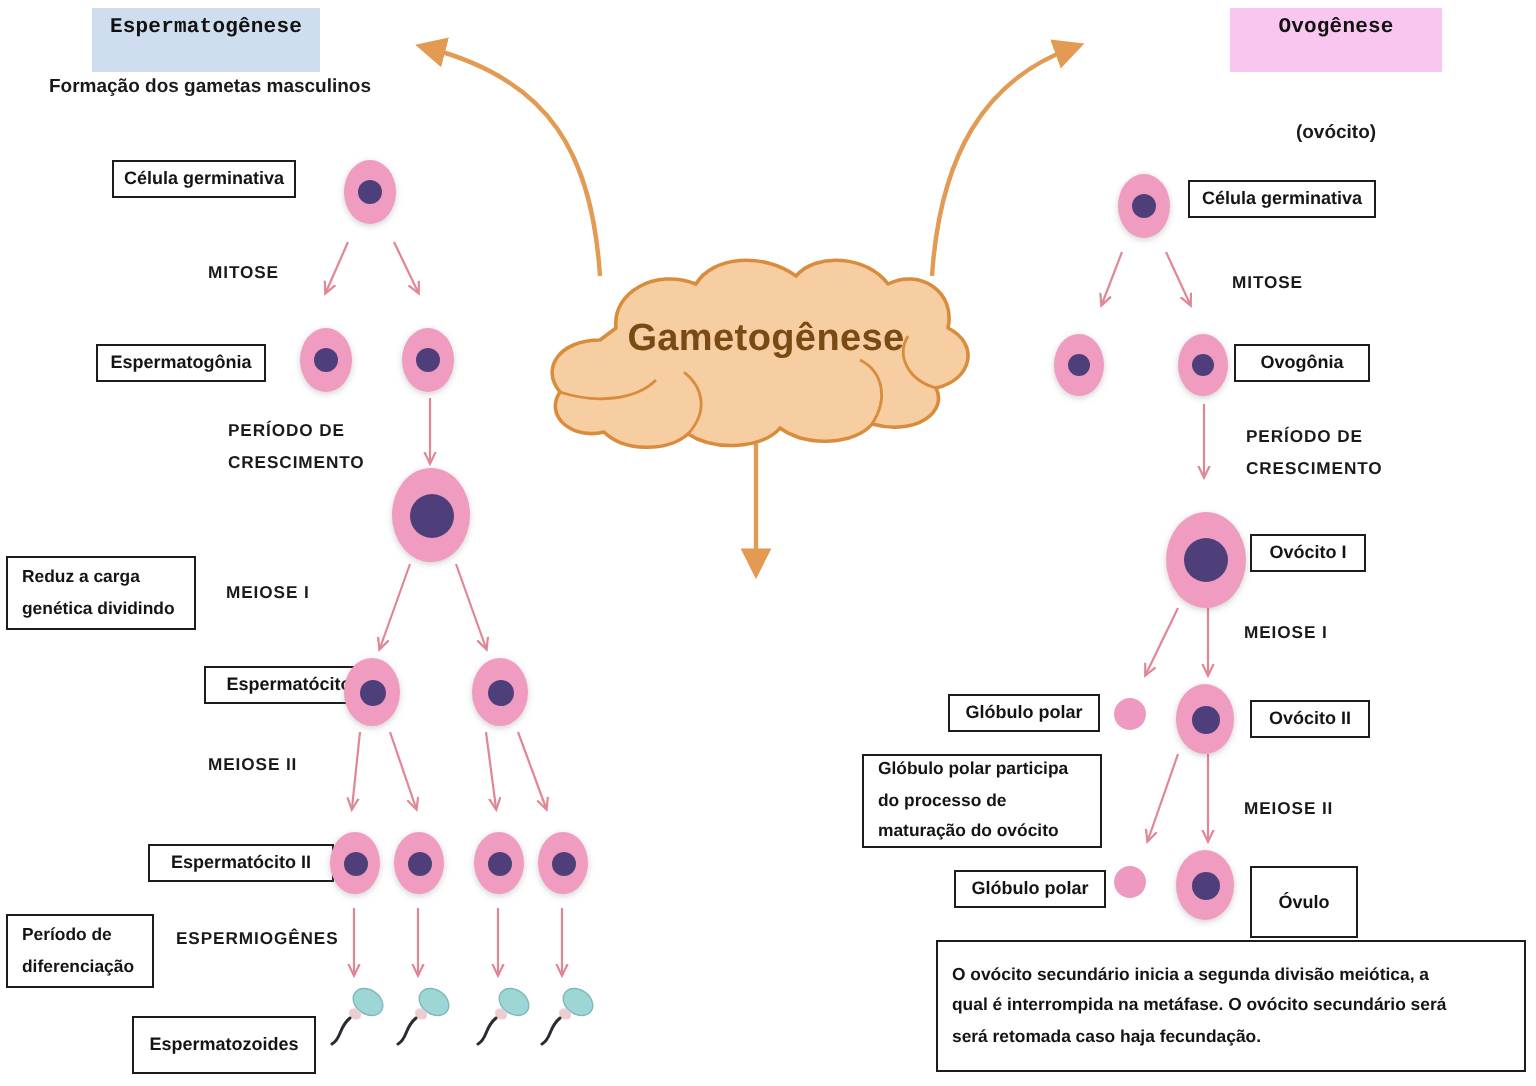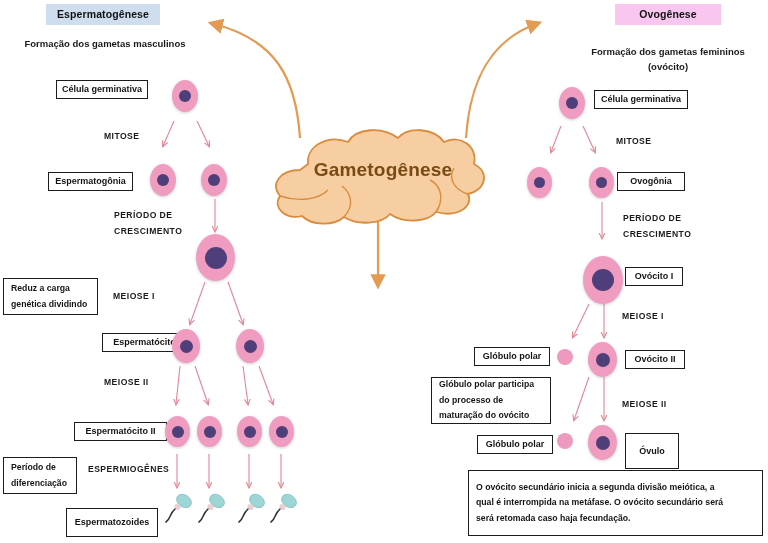--- a/index.html
+++ b/index.html
@@ -19,23 +19,24 @@
     background: #ffffff;
   }
 
   
   .pill {
     position: absolute;
     text-align: center;
     font-size: 10.5px;
     font-weight: bold;
     color: #111;
-    padding: 4px 0 5px 0;
+    padding: 4px 0 16px 0;
     letter-spacing: 0.1px;
     white-space: nowrap;
+    font-family: Liberation Mono, monospace;
   }
   .pill.male   { background: #cfdeee; }
   .pill.female { background: #f9c6ef; }
 
   
   .caption {
     position: absolute;
     font-size: 9.5px;
     font-weight: bold;
     color: #1a1a1a;
@@ -190,21 +191,20 @@
       <path d="M210,70 C196,66 190,54 196,44" fill="none" stroke="#d98c3c" stroke-width="1.4"></path>
     </svg>
     <div class="cloud-title" style="left:0; top:35px; width:250px;">Gametogênese</div>
   </div>
 
   <div class="pill male" style="left:46px; top:4px; width:114px;">Espermatogênese</div>
   <div class="pill female" style="left:615px; top:4px; width:106px;">Ovogênese</div>
 
   <div class="caption" style="left:10px; top:36px; width:190px;">Formação dos gametas masculinos</div>
 
-  <div class="caption" style="left:573px; top:44px; width:190px;">Formação dos gametas femininos</div>
   <div class="caption" style="left:573px; top:59px; width:190px;">(ovócito)</div>
 
 
   <div class="box" style="left:56px; top:80px; width:92px; height:19px;">Célula germinativa</div>
   <div class="box" style="left:48px; top:172px; width:85px; height:19px;">Espermatogônia</div>
   <div class="box" style="left:78px; top:333px; width:90px; height:19px;margin-left:24px;">Espermatócito  I</div>
   <div class="box" style="left:74px; top:422px; width:93px; height:19px;">Espermatócito  II</div>
   <div class="box" style="left:66px; top:508px; width:92px; height:29px;">Espermatozoides</div>
 
   <div class="stagelabel" style="left:104px; top:128px;">MITOSE</div>

